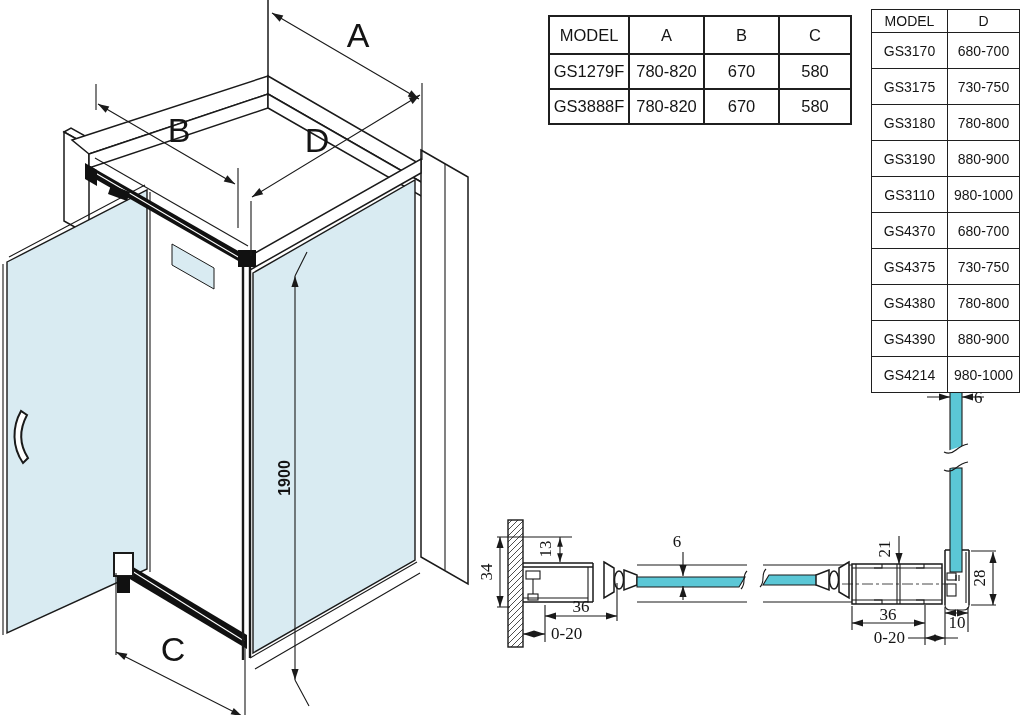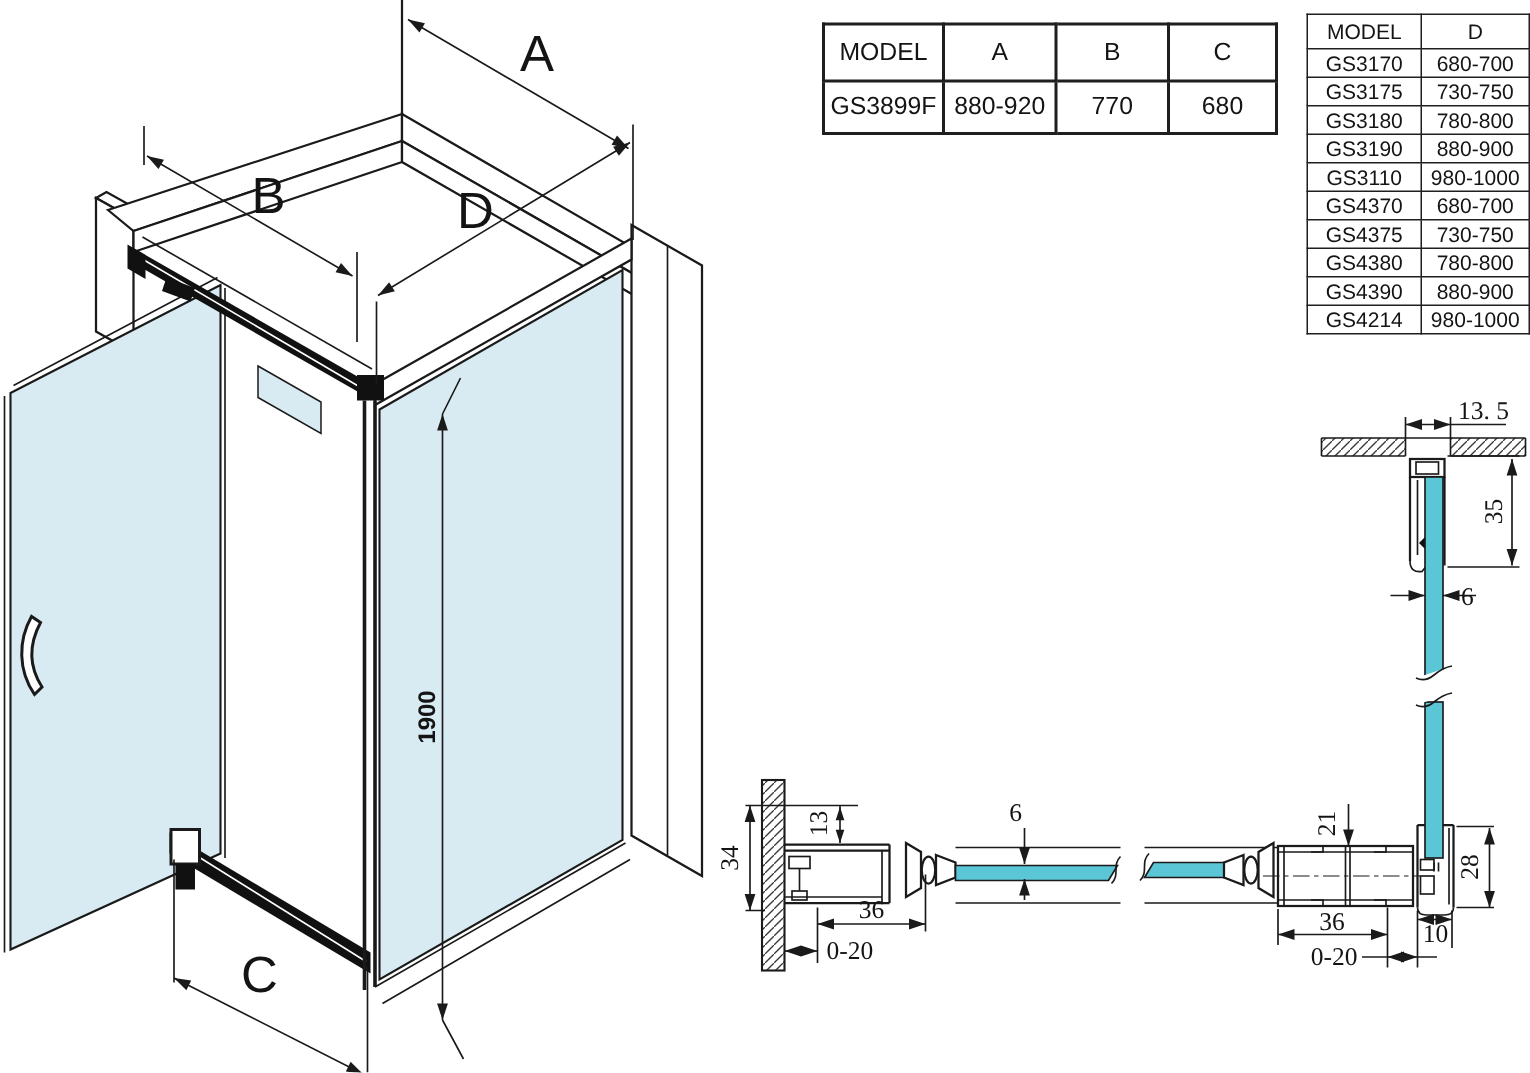--- a/index.html
+++ b/index.html
@@ -8,21 +8,21 @@
   #stage svg{position:absolute;left:0;top:0;}
   .tbl{position:absolute;background:#fff;}
   .tbl table{border-collapse:collapse;table-layout:fixed;width:100%;}
   .tbl th,.tbl td{font-weight:400;text-align:center;vertical-align:middle;padding:0;color:#141414;}
   .tbl1{left:548px;top:15px;width:302px;}
   .tbl1 th,.tbl1 td{border:2px solid #1f1f1f;font-size:16.5px;}
   .tbl1 tr{height:35px;}
   .tbl1 tr.hdr{height:38px;}
   .tbl2{left:871px;top:9px;width:148px;}
   .tbl2 th,.tbl2 td{border:1.8px solid #1f1f1f;font-size:14px;}
-  .tbl2 tr{height:19px;}
+  .tbl2 tr{height:36px;}
   .tbl2 tr.hdr{height:23px;}
   .dimtxt{font-family:"Liberation Serif", serif;font-size:17px;fill:#141414;}
   .isolbl{font-family:"Liberation Sans", sans-serif;font-size:34px;fill:#141414;}
   .isolbl-sm{font-family:"Liberation Sans", sans-serif;font-size:16px;font-weight:bold;fill:#141414;}
   .ln{stroke:#1a1a1a;stroke-width:1.5;fill:none;}
   .fin{stroke:#1a1a1a;stroke-width:1.1;fill:none;}
   .wht{fill:#fff;stroke:#1a1a1a;stroke-width:1.5;}
   .blk{fill:#111;stroke:none;}
 </style>
 </head>
@@ -316,24 +316,30 @@
           <col style="width:72px">
         </colgroup>
     <tbody>
           <tr class="hdr">
       <th>MODEL</th>
       <th>A</th>
       <th>B</th>
       <th>C</th>
     </tr>
     <tr>
-      <td>GS3899F</td>
-      <td>880-920</td>
-      <td>770</td>
-      <td>680</td>
+      <td>GS1279F</td>
+      <td>780-820</td>
+      <td>670</td>
+      <td>580</td>
+    </tr>
+    <tr>
+      <td>GS3888F</td>
+      <td>780-820</td>
+      <td>670</td>
+      <td>580</td>
     </tr>
   </tbody>
       </table>
 </div>
 
 <div class="tbl tbl2">
   <table>
     <colgroup>
           <col style="width:76px">
           <col style="width:72px">

